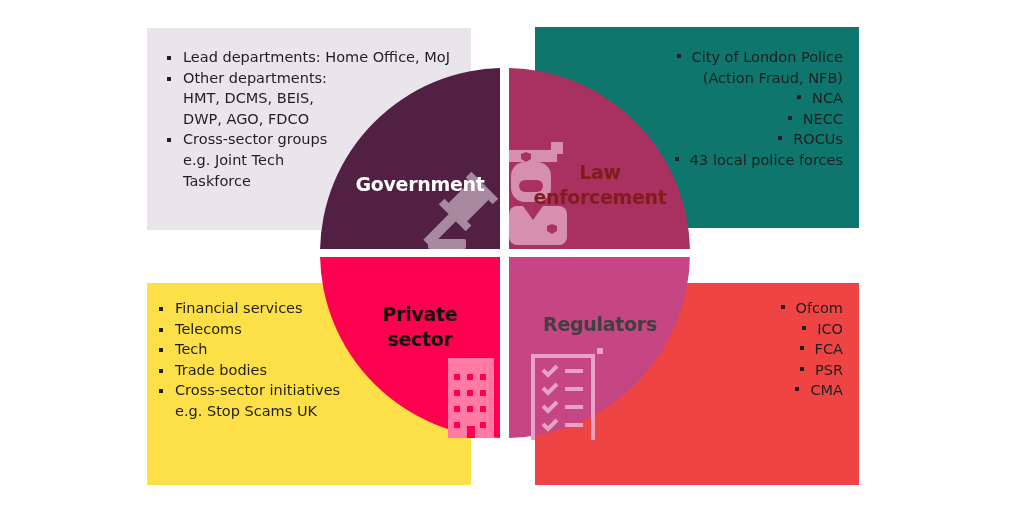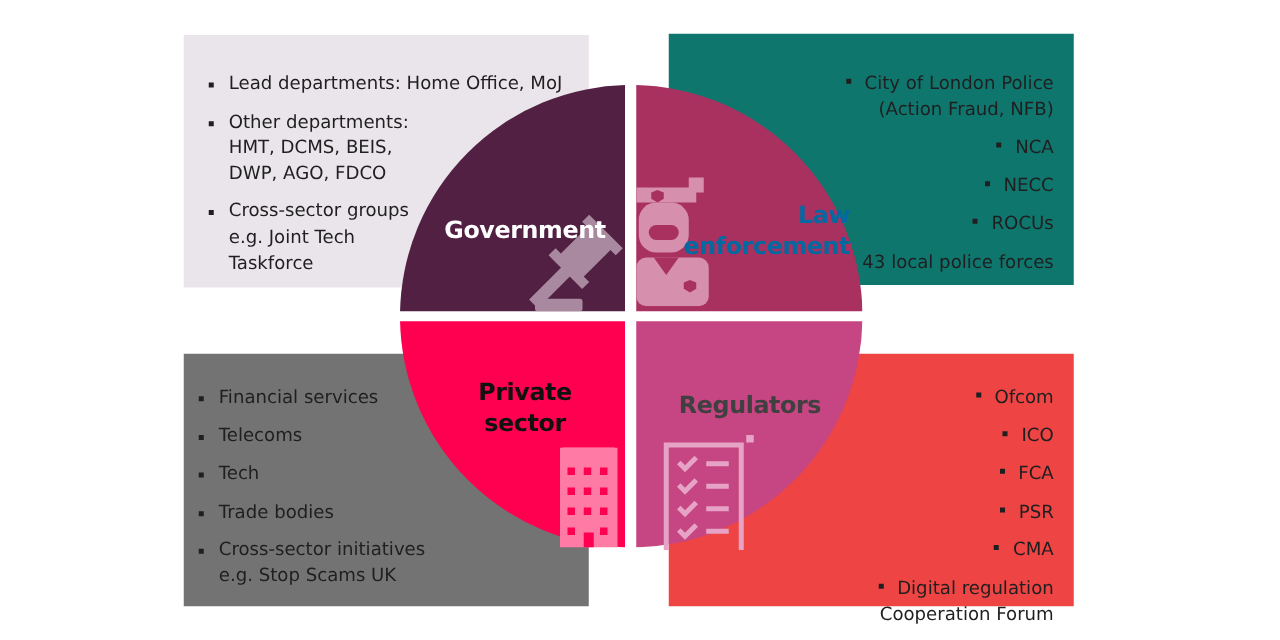--- a/index.html
+++ b/index.html
@@ -1,44 +1,44 @@
 <!DOCTYPE html>
 <html><head>
   <meta charset="utf-8">
   <style>
     html, body { margin: 0; padding: 0; background: #ffffff; }
     body { width: 1024px; height: 512px; position: relative; overflow: hidden;
            font-family: "DejaVu Sans", "Liberation Sans", sans-serif; }
     .box { position: absolute; box-sizing: border-box; color: #1f1f1f; font-size: 14.5px; line-height: 20.6px; }
     .box ul { list-style: none; margin: 0; padding: 0; }
-    .box li { position: relative; margin-top: 10px; }
+    .box li { position: relative; }
     .box.left li { padding-left: 18px; }
     .box.left li::before { content: ""; position: absolute; left: 2px; top: 9px; width: 4px; height: 4px; background: #1f1f1f; }
     .box.right { text-align: right; }
     .box.right li .bul { display: inline-block; width: 4px; height: 4px; background: #1f1f1f; vertical-align: middle; margin-right: 11px; position: relative; top: -2px; }
 
     #box-gov { left: 147px; top: 28px; width: 324px; height: 202px; background: #eae5ea; padding: 19px 0 0 18px; }
     #box-law { left: 535px; top: 27px; width: 324px; height: 201px; background: #0f766e; padding: 20px 16px 0 0; }
-    #box-priv { left: 147px; top: 283px; width: 324px; height: 202px; background: #737373; padding: 15px 0 0 10px; }
+    #box-priv { left: 147px; top: 283px; width: 324px; height: 202px; background: #fde047; padding: 15px 0 0 10px; }
     #box-reg { left: 535px; top: 283px; width: 324px; height: 202px; background: #ef4444; padding: 15px 16px 0 0; }
 
     .quad { position: absolute; overflow: hidden; }
     .quad .disc { position: absolute; width: 370px; height: 370px; border-radius: 50%; }
     #q-gov { left: 320px; top: 68px; width: 180px; height: 181px; }
     #q-gov .disc { left: 0; top: 0; background: #512043; }
     #q-law { left: 509px; top: 68px; width: 181px; height: 181px; }
     #q-law .disc { left: -189px; top: 0; background: #a93160; }
     #q-priv { left: 320px; top: 257px; width: 180px; height: 181px; }
     #q-priv .disc { left: 0; top: -189px; background: #ff0050; }
     #q-reg { left: 509px; top: 257px; width: 181px; height: 181px; }
     #q-reg .disc { left: -189px; top: -189px; background: #c64583; }
 
     .qlabel { position: absolute; font-family: "DejaVu Sans", sans-serif; font-weight: bold; font-size: 19px; line-height: 25px; text-align: center; z-index: 3; letter-spacing: -0.3px; }
     #lbl-gov { left: 340px; top: 172px; width: 160px; color: #ffffff; }
-    #lbl-law { left: 520px; top: 160px; width: 160px; color: #0369a1; text-align: right; }
+    #lbl-law { left: 520px; top: 160px; width: 160px; color: #7f1d1d; }
     #lbl-priv { left: 340px; top: 302px; width: 160px; color: #111111; }
     #lbl-reg { left: 520px; top: 312px; width: 160px; color: #404040; }
 
     .icon { position: absolute; z-index: 2; }
   </style>
 </head>
 <body>
 
 <div class="box left" id="box-gov">
   <ul>
@@ -68,21 +68,20 @@
   </ul>
 </div>
 
 <div class="box right" id="box-reg">
   <ul>
     <li><span class="bul"></span><span>Ofcom</span></li>
     <li><span class="bul"></span><span>ICO</span></li>
     <li><span class="bul"></span><span>FCA</span></li>
     <li><span class="bul"></span><span>PSR</span></li>
     <li><span class="bul"></span><span>CMA</span></li>
-    <li><span class="bul"></span><span>Digital regulation</span><br><span>Cooperation Forum</span></li>
   </ul>
 </div>
 
 <div class="quad" id="q-gov">
     <div class="disc"></div>
   </div>
 <div class="quad" id="q-law">
     <div class="disc"></div>
   </div>
 <div class="quad" id="q-priv">

